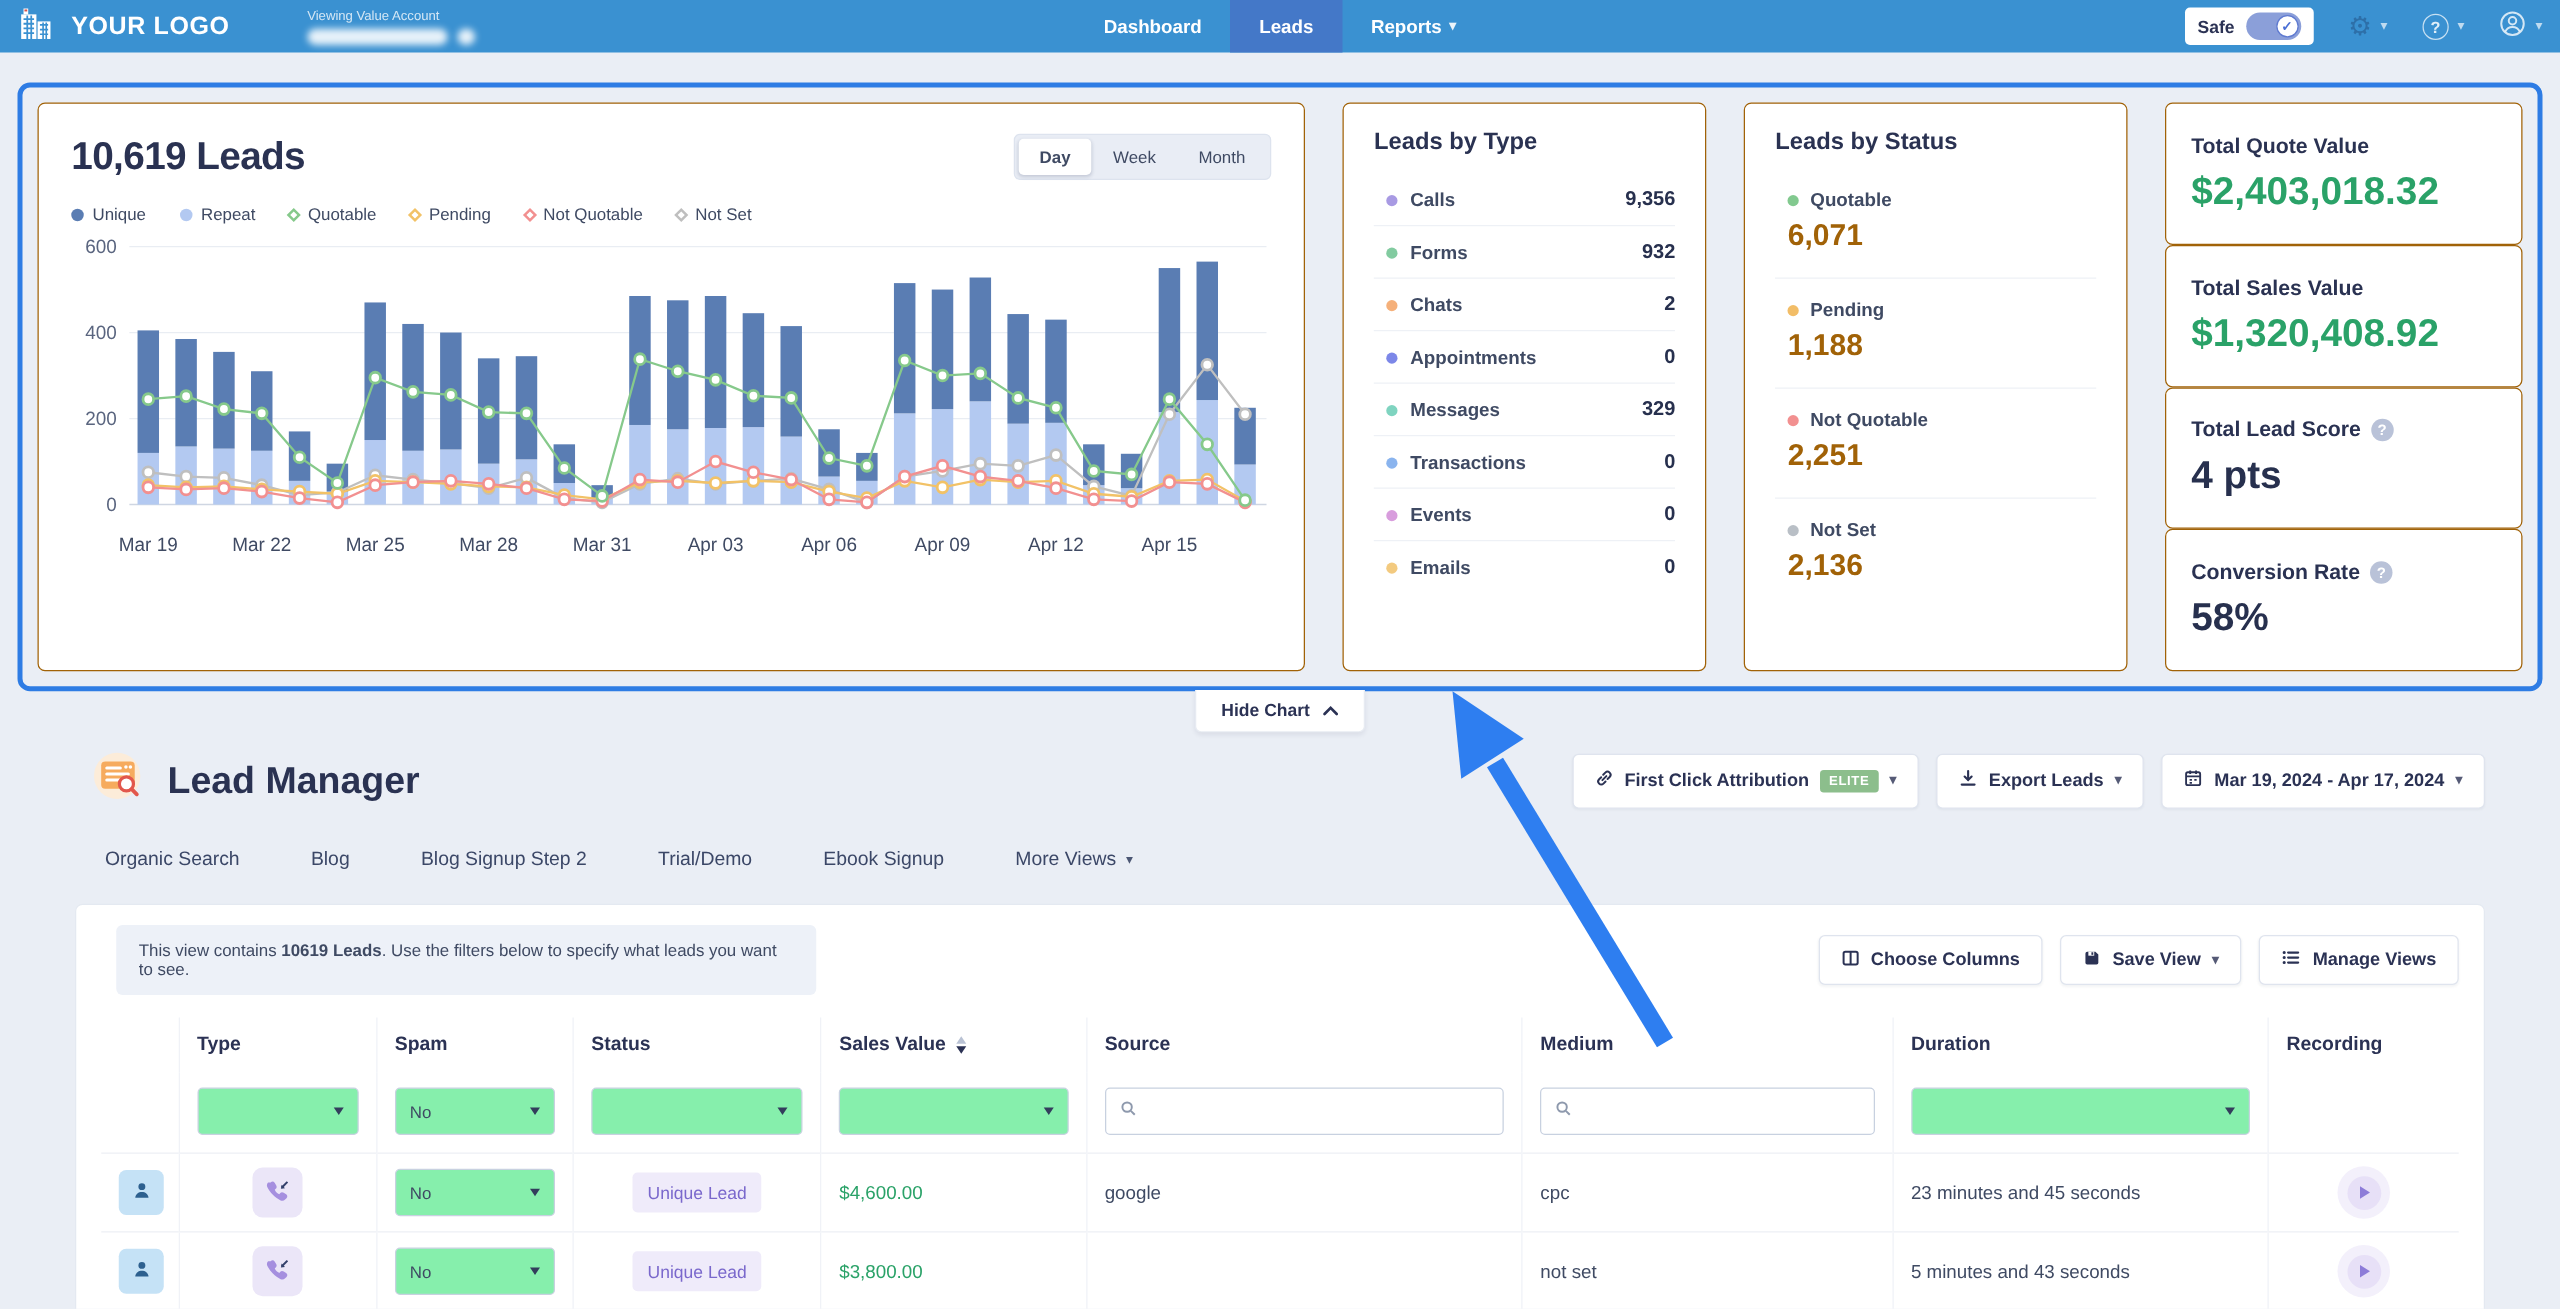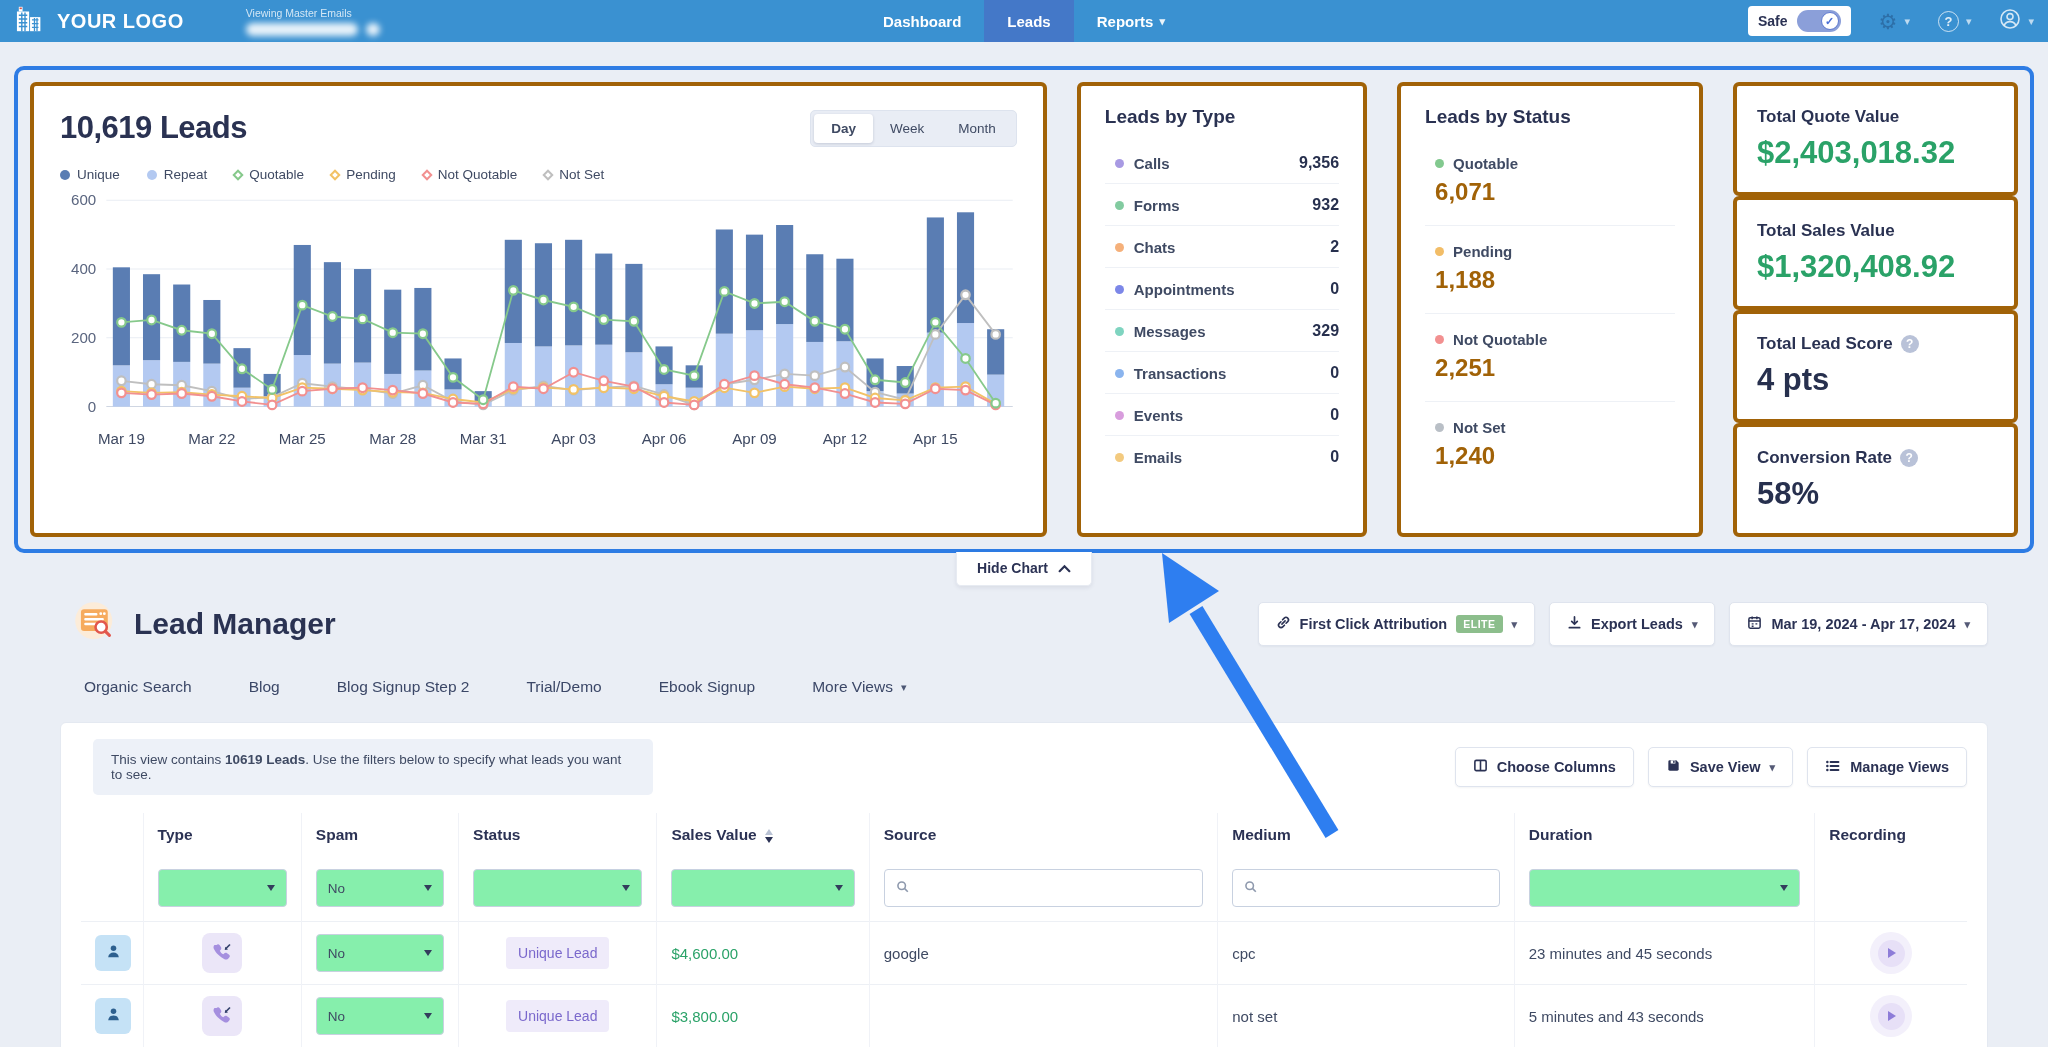--- a/index.html
+++ b/index.html
@@ -22,21 +22,21 @@
   .safe-label { font-size:14px; font-weight:bold; color:#2b3254; }
   .toggle { width:44px; height:22px; border-radius:11px; background:#8b9fd9; position:relative; }
   .toggle-knob { position:absolute; right:2px; top:2px; width:18px; height:18px; border-radius:50%; background:#fff; border:1.5px solid #5f7ad0; color:#4a6fd6; font-size:11px; font-weight:bold; display:flex; align-items:center; justify-content:center; }
   .nav-icon-group { display:flex; align-items:center; gap:7px; margin-left:16px; cursor:pointer; }
   .gear-glyph { font-size:21px; color:#2d6fa8; line-height:1; }
   .circle-icon { width:21px; height:21px; border-radius:50%; border:1.6px solid rgba(255,255,255,.72); color:rgba(255,255,255,.85); font-size:13px; font-weight:bold; display:flex; align-items:center; justify-content:center; }
   .chev-dim { color:rgba(255,255,255,.75); font-size:11px; }
 
   
   .overview { margin:24px 14px 0; border:4px solid #2e7ce4; border-radius:10px; padding:12px; display:flex; gap:30px; }
-  .card { background:#fff; border:4px solid #a16207; border-radius:6px; }
+  .card { background:#fff; border:1px solid #a16207; border-radius:6px; }
   .chart-card { flex:1 1 auto; min-width:0; height:455px; padding:24px 26px 16px; }
   .chart-head { display:flex; justify-content:space-between; align-items:flex-start; }
   .chart-title { font-size:31px; font-weight:bold; color:#2a3252; letter-spacing:-.5px; }
   .segmented { display:flex; background:#e9edf5; border:1px solid #dde3ee; border-radius:5px; padding:3px; }
   .seg-opt { font-size:13.5px; color:#3f4a63; padding:7px 17px; border-radius:4px; cursor:pointer; }
   .seg-opt.selected { background:#fff; font-weight:bold; box-shadow:0 1px 3px rgba(30,40,80,.18); }
   .legend { display:flex; gap:27px; margin-top:20px; align-items:center; }
   .legend-item { display:flex; align-items:center; gap:7px; font-size:13.5px; color:#3f4a63; cursor:pointer; }
   .lg-dot { width:10px; height:10px; border-radius:50%; }
   .lg-diamond { width:8px; height:8px; transform:rotate(45deg); background:#fff; border:2px solid; }
@@ -125,21 +125,21 @@
         <rect x="5.8" y="3.8" width="2.4" height="1.7" fill="#d8534a"></rect>
         <path d="M5 12h9M5 16h9M5 20h9M5 24h9" stroke="#3a91d1" stroke-width="1.5"></path>
         <path d="M8.2 9v20M11.6 9v20" stroke="#3a91d1" stroke-width="1.5"></path>
         <path d="M19 17h7M19 21h7M19 25h7" stroke="#3a91d1" stroke-width="1.4"></path>
         <path d="M21.7 15v14M24.4 15v14" stroke="#3a91d1" stroke-width="1.4"></path>
       </svg>
     </span>
     <span class="logo-text">YOUR LOGO</span>
   </div>
   <div class="account">
-    <span class="account-label">Viewing Master Emails</span>
+    <span class="account-label">Viewing Value Account</span>
     <span style="display:flex; gap:8px; align-items:center;">
       <span class="blur-blob" style="width:112px;"></span>
       <span class="blur-blob" style="width:14px;"></span>
     </span>
   </div>
   <nav class="primary-nav" id="nav-items">
       <a class="nav-item">Dashboard</a>
       <a class="nav-item active">Leads</a>
       <a class="nav-item">Reports<span class="chev">▾</span></a>
     </nav>
@@ -481,21 +481,21 @@
             <span class="dot9" style="background:#f29090"></span>
     <span class="status-label">Not Quotable</span>
           </div>
     <div class="status-value">2,251</div>
         </div>
         <div class="status-block">
     <div class="status-line">
             <span class="dot9" style="background:#b9bfc6"></span>
     <span class="status-label">Not Set</span>
           </div>
-    <div class="status-value">1,240</div>
+    <div class="status-value">2,136</div>
         </div>
       </div>
   </section>
 
   <div class="summary-col" id="summary-cards">
       <div class="card summary-card">
     <div class="summary-label">
           <span>Total Quote Value</span>
         </div>
     <div class="summary-value val-green">$2,403,018.32</div>

